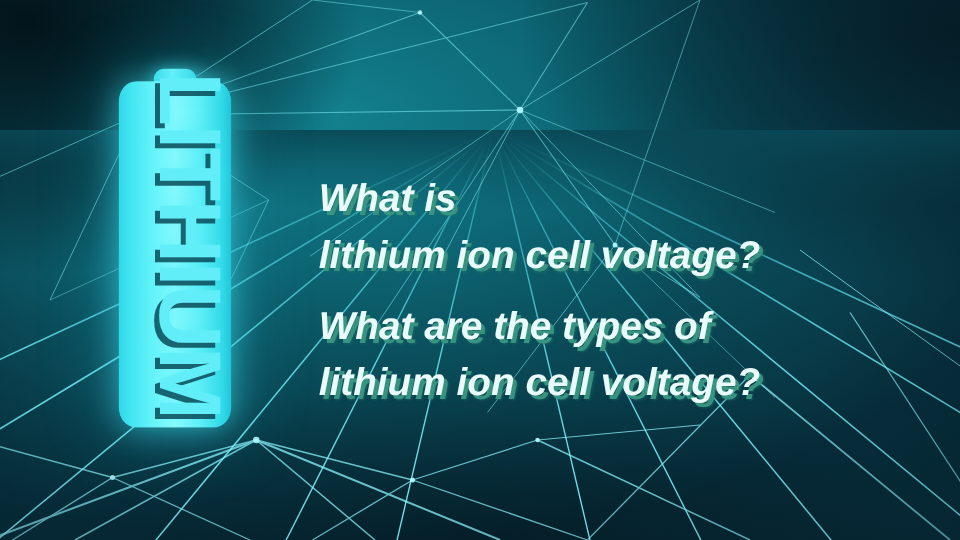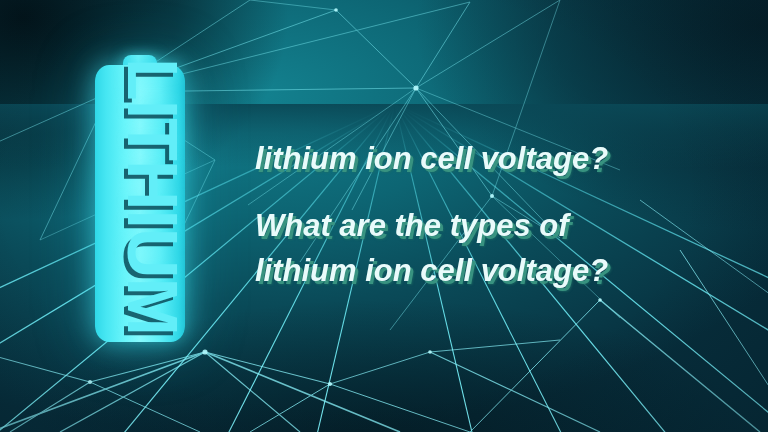--- a/index.html
+++ b/index.html
@@ -114,21 +114,21 @@
   }
 
   
   .headline {
     position: absolute;
     left: 255px;
     top: 136px;
     width: 470px;
   }
   .q-block { margin: 0; }
-  .q-block.second { margin-top: 22px; }
+  .q-block.second { margin-top: 12px; }
   .q-line {
     font-size: 31px;
     font-weight: 700;
     font-style: italic;
     line-height: 45px;
     color: #e9fbfb;
     white-space: nowrap;
     text-shadow:
       3px 3px 0 rgba(58,150,130,0.95),
       4px 4px 2px rgba(30,110,100,0.55);
@@ -260,20 +260,21 @@
 
   <div class="battery">
     <div class="batt-cap"></div>
     <div class="batt-body"></div>
   </div>
 
   <div class="lithium">LITHIUM</div>
 
   <div class="headline">
     <div class="q-block">
+      <div class="q-line">What is</div>
       <div class="q-line">lithium ion cell voltage?</div>
     </div>
     <div class="q-block second">
       <div class="q-line">What are the types of</div>
       <div class="q-line">lithium ion cell voltage?</div>
     </div>
   </div>
 
 </div>
 

